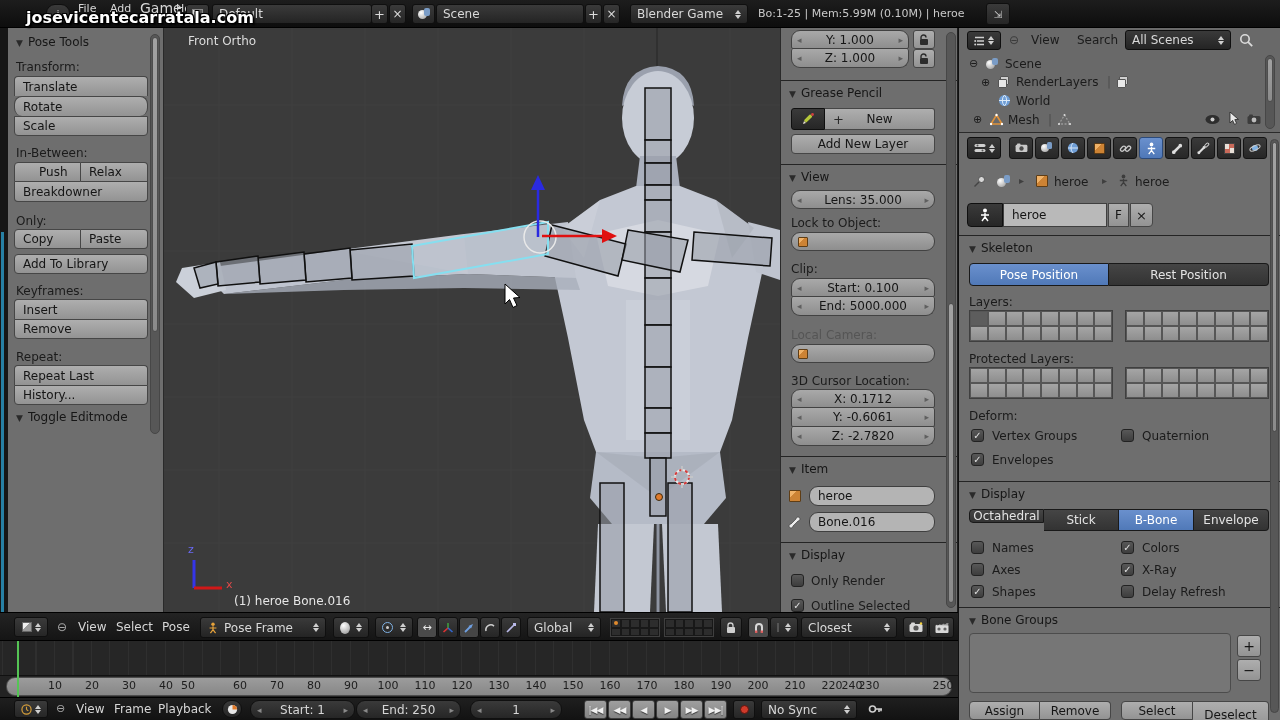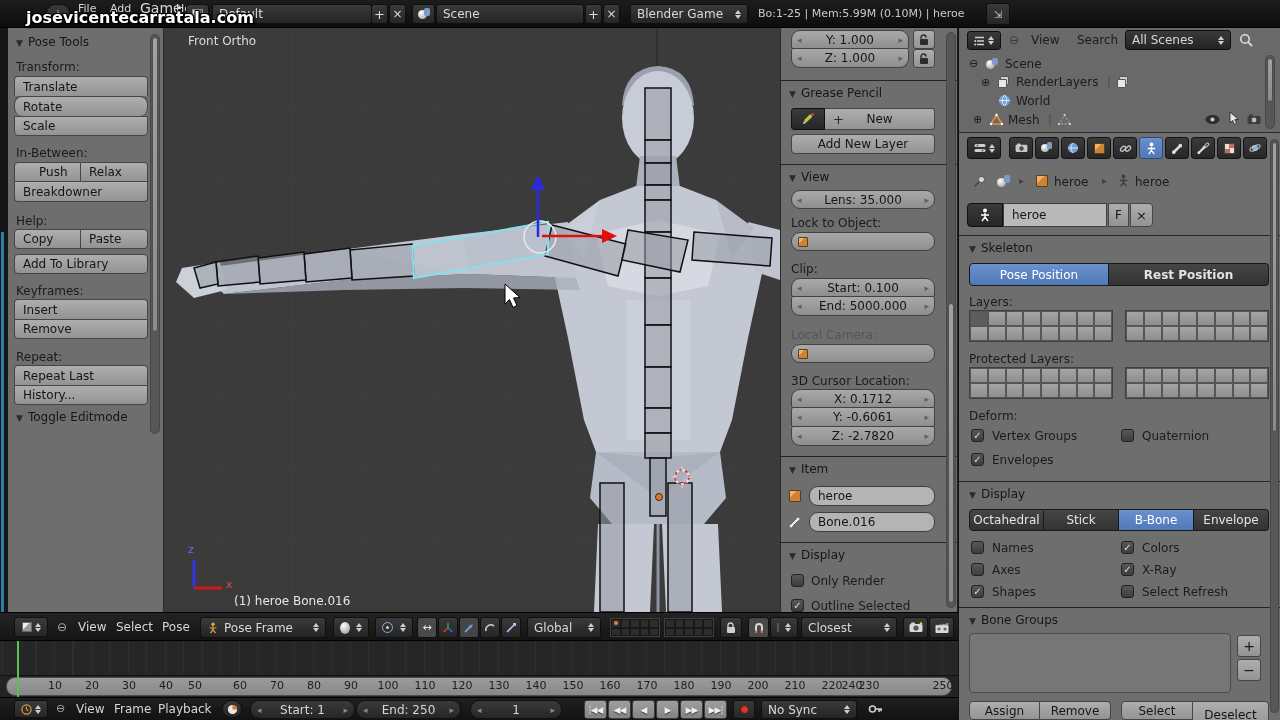--- a/index.html
+++ b/index.html
@@ -120,21 +120,21 @@
     <div class="lbl" style="left:8px;top:32px;">Transform:</div>
     <div class="btn left stack-top" style="left:6px;top:48px;width:134px;height:20px;">Translate</div>
     <div class="btn left stack-mid" style="left:6px;top:68px;width:134px;height:20px;">Rotate</div>
     <div class="btn left stack-bot" style="left:6px;top:88px;width:134px;height:20px;">Scale</div>
 
     <div class="lbl" style="left:8px;top:118px;">In-Between:</div>
     <div class="btn left" style="left:6px;top:134px;width:67px;height:20px;border-radius:4px 0 0 0;padding-left:24px;">Push</div>
     <div class="btn left" style="left:73px;top:134px;width:67px;height:20px;border-radius:0 4px 0 0;border-left:none;">Relax</div>
     <div class="btn left stack-bot" style="left:6px;top:154px;width:134px;height:20px;border-top:none;">Breakdowner</div>
 
-    <div class="lbl" style="left:8px;top:186px;">Help:</div>
+    <div class="lbl" style="left:8px;top:186px;">Only:</div>
     <div class="btn left" style="left:6px;top:201px;width:67px;height:20px;border-radius:4px 0 0 4px;">Copy</div>
     <div class="btn left" style="left:73px;top:201px;width:67px;height:20px;border-radius:0 4px 4px 0;border-left:none;">Paste</div>
     <div class="btn left" style="left:6px;top:226px;width:134px;height:20px;border-radius:4px;">Add To Library</div>
 
     <div class="lbl" style="left:8px;top:256px;">Keyframes:</div>
     <div class="btn left stack-top" style="left:6px;top:271px;width:134px;height:20px;">Insert</div>
     <div class="btn left stack-bot" style="left:6px;top:291px;width:134px;height:20px;">Remove</div>
 
     <div class="lbl" style="left:8px;top:322px;">Repeat:</div>
     <div class="btn left stack-top" style="left:6px;top:337px;width:134px;height:20px;">Repeat Last</div>
@@ -517,21 +517,21 @@
 
   <div class="abs" style="left:0;top:641px;width:958px;height:35px;background:#262626;
        background-image:repeating-linear-gradient(90deg,#2f2f2f 0 1px,transparent 1px 18.5px),repeating-linear-gradient(90deg,#383838 0 1px,transparent 1px 37px);background-position:17px 0;border-bottom:1px solid #111;"></div>
   <div class="abs" style="left:0;top:676px;width:958px;height:21px;background:#232323;">
     <div class="abs" style="left:6px;top:1px;width:946px;height:19px;background:linear-gradient(#9c9c9c,#878787);border:1px solid #4c4c4c;border-radius:9px;"></div>
     <div class="abs" style="left:0;top:0;width:958px;height:21px;">
         <span class="ruler-num" style="left: 55px;">10</span>
         <span class="ruler-num" style="left: 92px;">20</span>
         <span class="ruler-num" style="left: 129px;">30</span>
         <span class="ruler-num" style="left: 166px;">40</span>
-        <span class="ruler-num" style="left: 195px;">50</span>
+        <span class="ruler-num" style="left: 188px;">50</span>
         <span class="ruler-num" style="left: 240px;">60</span>
         <span class="ruler-num" style="left: 277px;">70</span>
         <span class="ruler-num" style="left: 314px;">80</span>
         <span class="ruler-num" style="left: 351px;">90</span>
         <span class="ruler-num" style="left: 388px;">100</span>
         <span class="ruler-num" style="left: 425px;">110</span>
         <span class="ruler-num" style="left: 462px;">120</span>
         <span class="ruler-num" style="left: 499px;">130</span>
         <span class="ruler-num" style="left: 536px;">140</span>
         <span class="ruler-num" style="left: 573px;">150</span>
@@ -808,21 +808,21 @@
         <span>heroe</span>
       </div>
     <div class="btn" style="left:149px;top:70px;width:21px;height:24px;border-radius:0;">F</div>
     <div class="btn" style="left:171px;top:70px;width:23px;height:24px;border-radius:0 4px 4px 0;font-size:13px;">×</div>
 
     <div class="divline" style="left:0;top:102px;width:322px;height:1px;"></div>
     <div class="phead" style="left:10px;top:108px;"><span class="tri">▼</span><span>Skeleton</span></div>
     <div class="seg active" style="left:10px;top:130px;width:140px;height:23px;border-radius:4px 0 0 4px;">
         <span>Pose Position</span>
       </div>
-    <div class="seg" style="left:150px;top:130px;width:160px;height:23px;border-radius:0 4px 4px 0;border-left:none;font-weight:bold;">
+    <div class="seg" style="left:150px;top:130px;width:160px;height:23px;border-radius:0 4px 4px 0;border-left:none;">
         <span>Rest Position</span>
       </div>
 
     <div class="lbl" style="left:10px;top:162px;">Layers:</div>
     <div class="layer-grid" style="left: 10px; top: 177px; width: 144px; height: 32px; grid-template-columns: repeat(8, 1fr);">
         <div class="lg-cell on"></div>
         <div class="lg-cell"></div>
         <div class="lg-cell"></div>
         <div class="lg-cell"></div>
         <div class="lg-cell"></div>
@@ -898,21 +898,21 @@
     <div class="lbl" style="left:10px;top:276px;">Deform:</div>
     <div class="cb on" style="left:12px;top:296px;"></div>
     <div class="lbl" style="left:33px;top:296px;">Vertex Groups</div>
     <div class="cb" style="left:162px;top:296px;"></div>
     <div class="lbl" style="left:183px;top:296px;">Quaternion</div>
     <div class="cb on" style="left:12px;top:320px;"></div>
     <div class="lbl" style="left:33px;top:320px;">Envelopes</div>
 
     <div class="divline" style="left:0;top:348px;width:322px;height:1px;"></div>
     <div class="phead" style="left:10px;top:354px;"><span class="tri">▼</span><span>Display</span></div>
-    <div class="seg" style="left:10px;top:376px;width:75px;height:22px;border-radius:4px 0 0 4px;">
+    <div class="seg" style="left:10px;top:376px;width:75px;height:14px;border-radius:4px 0 0 4px;">
         <span>Octahedral</span>
       </div>
     <div class="seg" style="left:85px;top:376px;width:75px;height:22px;border-left:none;">
         <span>Stick</span>
       </div>
     <div class="seg active" style="left:160px;top:376px;width:75px;height:22px;border-left:none;">
         <span>B-Bone</span>
       </div>
     <div class="seg" style="left:235px;top:376px;width:75px;height:22px;border-radius:0 4px 4px 0;border-left:none;">
         <span>Envelope</span>
@@ -922,21 +922,21 @@
     <div class="lbl" style="left:33px;top:408px;">Names</div>
     <div class="cb on" style="left:162px;top:408px;"></div>
     <div class="lbl" style="left:183px;top:408px;">Colors</div>
     <div class="cb" style="left:12px;top:430px;"></div>
     <div class="lbl" style="left:33px;top:430px;">Axes</div>
     <div class="cb on" style="left:162px;top:430px;"></div>
     <div class="lbl" style="left:183px;top:430px;">X-Ray</div>
     <div class="cb on" style="left:12px;top:452px;"></div>
     <div class="lbl" style="left:33px;top:452px;">Shapes</div>
     <div class="cb" style="left:162px;top:452px;"></div>
-    <div class="lbl" style="left:183px;top:452px;">Select Refresh</div>
+    <div class="lbl" style="left:183px;top:452px;">Delay Refresh</div>
 
     <div class="divline" style="left:0;top:474px;width:322px;height:1px;"></div>
     <div class="phead" style="left:10px;top:480px;"><span class="tri">▼</span><span>Bone Groups</span></div>
     <div class="abs" style="left:10px;top:500px;width:262px;height:60px;background:#767676;border:1px solid #4c4c4c;border-radius:4px;"></div>
     <div class="btn" style="left:278px;top:502px;width:24px;height:22px;font-size:14px;">+</div>
     <div class="btn" style="left:278px;top:526px;width:24px;height:22px;font-size:14px;">−</div>
     <div class="btn" style="left:10px;top:568px;width:71px;height:19px;border-radius:4px 0 0 4px;">Assign</div>
     <div class="btn" style="left:81px;top:568px;width:71px;height:19px;border-radius:0 4px 4px 0;border-left:none;">Remove</div>
     <div class="btn" style="left:162px;top:568px;width:72px;height:19px;border-radius:4px 0 0 4px;">Select</div>
     <div class="btn" style="left:234px;top:568px;width:76px;height:28px;border-radius:0 4px 4px 0;border-left:none;">Deselect</div>

